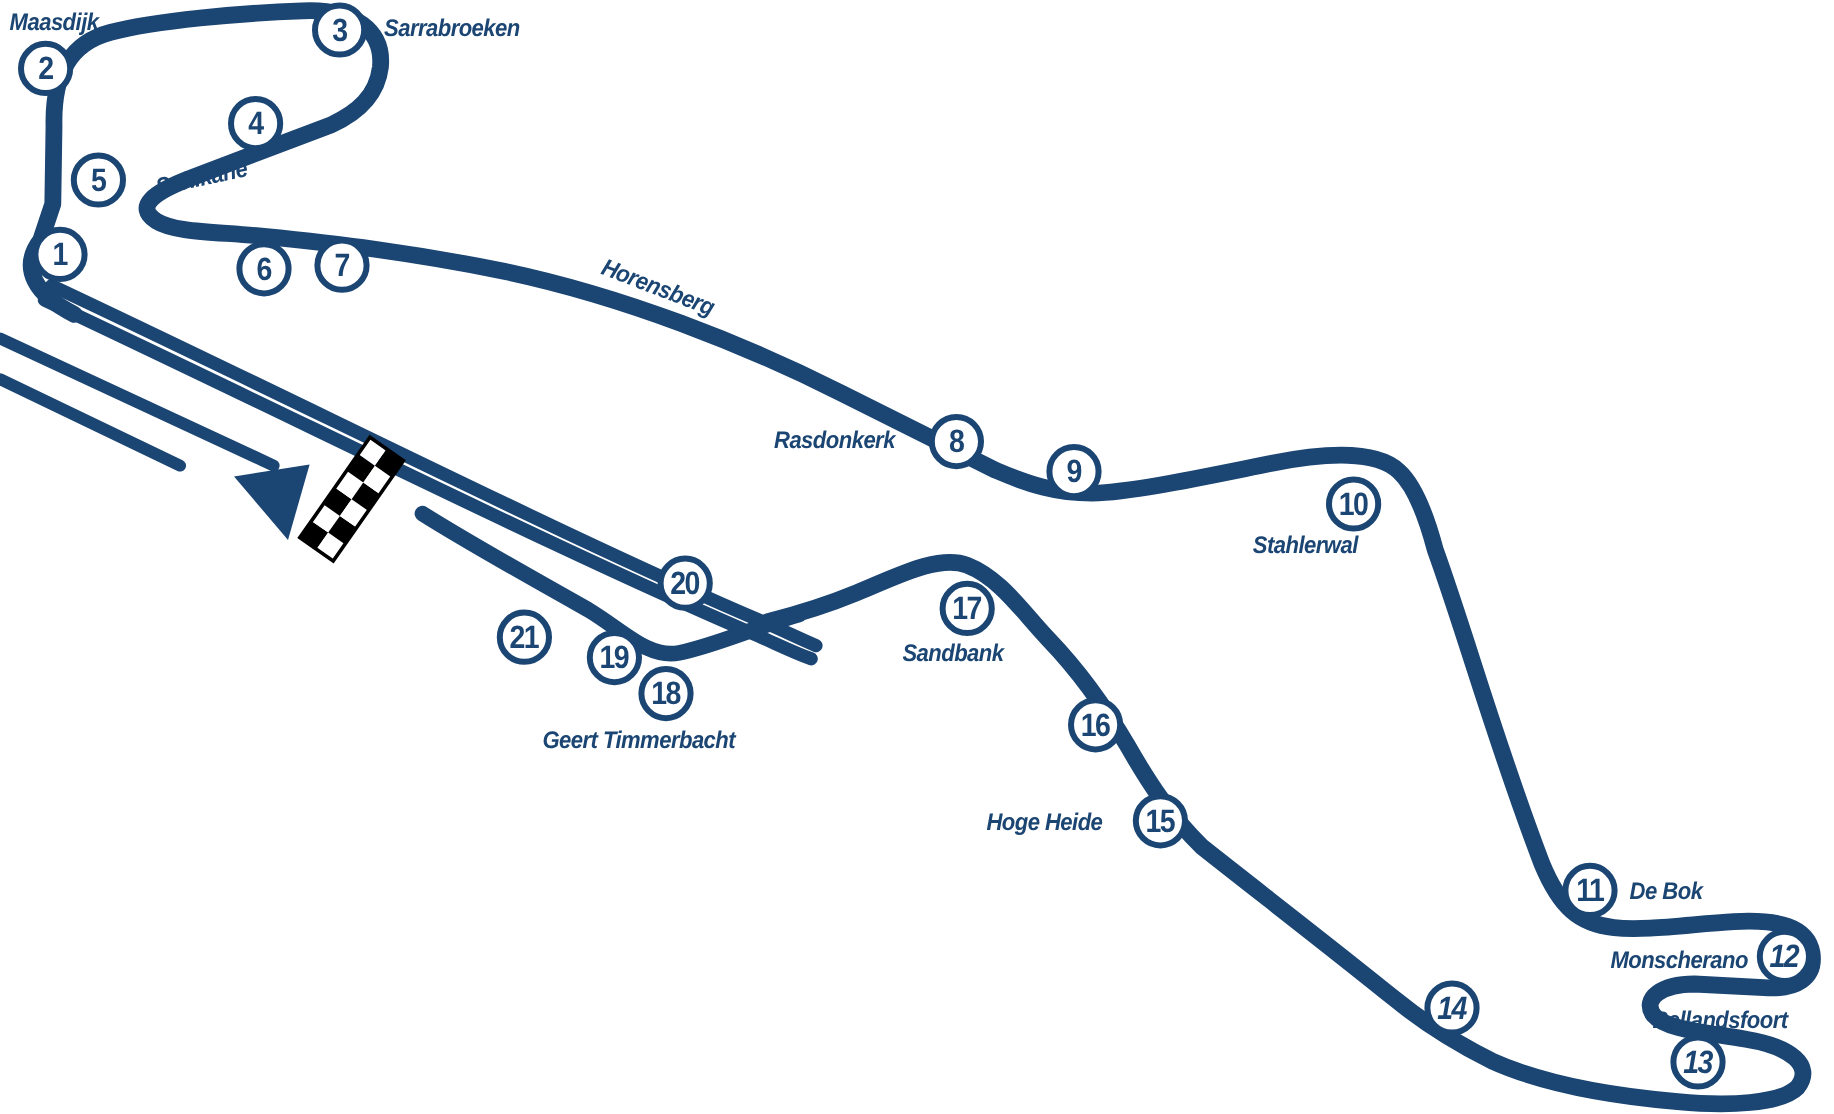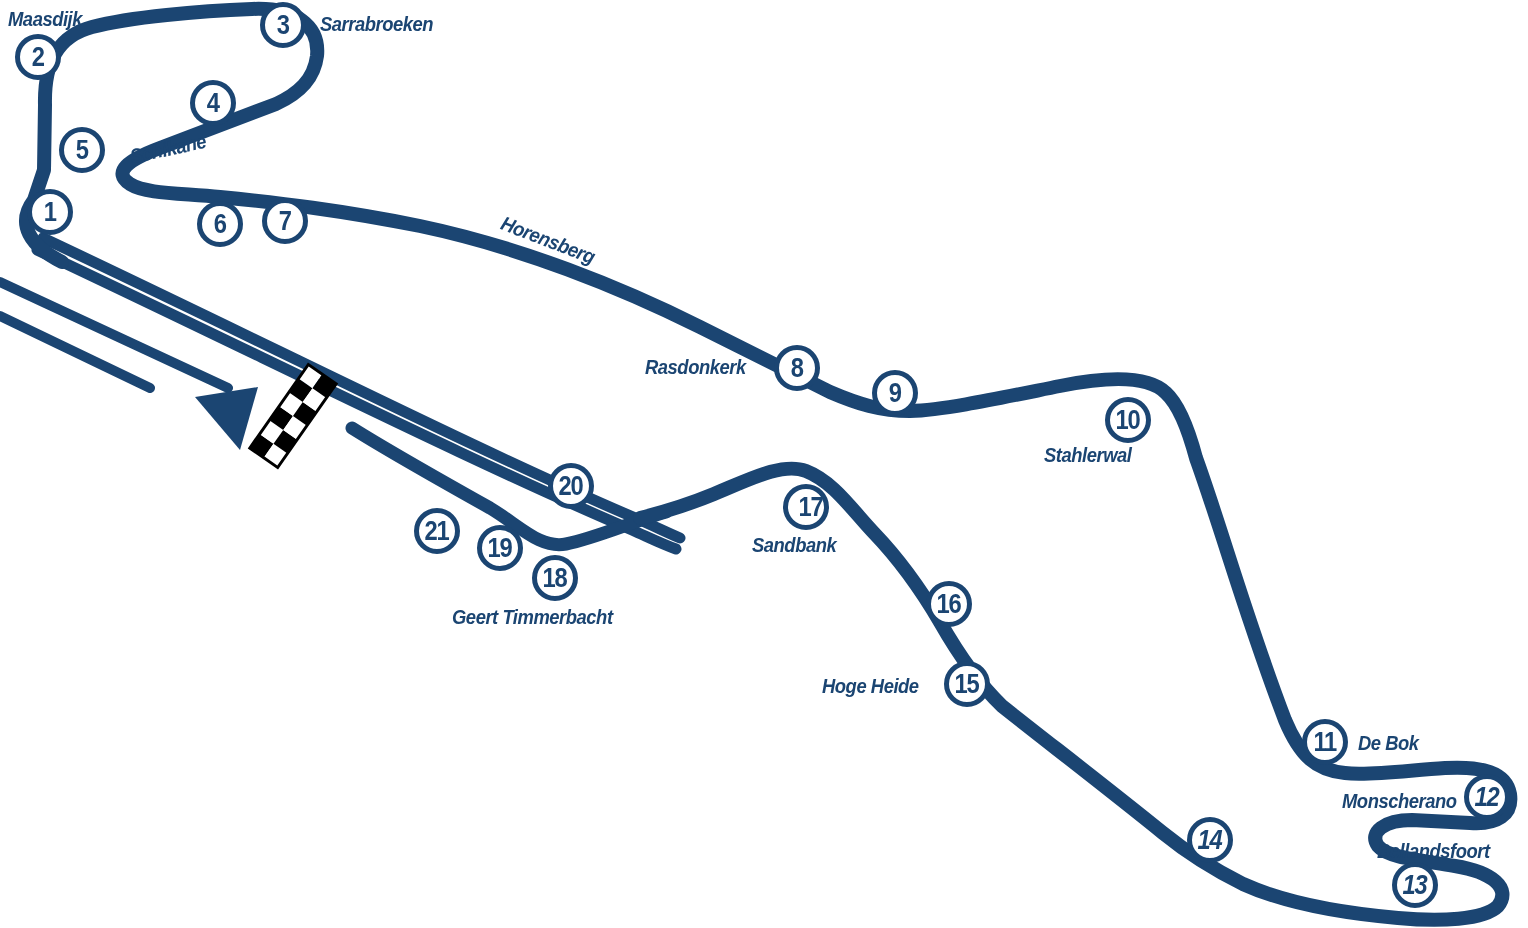--- a/index.html
+++ b/index.html
@@ -99,24 +99,24 @@
       <div class="turn-badge" style="left: 197px; top: 201px;"><span>6</span></div>
       <div class="turn-badge" style="left: 262px; top: 198px;"><span>7</span></div>
       <div class="turn-badge" style="left: 774px; top: 345px;"><span>8</span></div>
       <div class="turn-badge" style="left: 872px; top: 370px;"><span>9</span></div>
       <div class="turn-badge" style="left: 1105px; top: 397px;"><span>10</span></div>
       <div class="turn-badge" style="left: 1302px; top: 719px;"><span>11</span></div>
       <div class="turn-badge" style="left: 1464px; top: 774px; font-style: italic;"><span>12</span></div>
       <div class="turn-badge" style="left: 1392px; top: 862px; font-style: italic;"><span>13</span></div>
       <div class="turn-badge" style="left: 1187px; top: 817px; font-style: italic;"><span>14</span></div>
       <div class="turn-badge" style="left: 944px; top: 661px;"><span>15</span></div>
-      <div class="turn-badge" style="left: 926px; top: 581px;"><span>16</span></div>
-      <div class="turn-badge" style="left: 783px; top: 484px; text-align: right;"><span>17</span></div>
+      <div class="turn-badge" style="left: 890px; top: 581px;"><span>16</span></div>
+      <div class="turn-badge" style="left: 783px; top: 484px;"><span>17</span></div>
       <div class="turn-badge" style="left: 532px; top: 555px;"><span>18</span></div>
-      <div class="turn-badge" style="left: 477px; top: 525px;"><span>19</span></div>
+      <div class="turn-badge" style="left: 489px; top: 525px;"><span>19</span></div>
       <div class="turn-badge" style="left: 548px; top: 463px;"><span>20</span></div>
       <div class="turn-badge" style="left: 414px; top: 508px;"><span>21</span></div>
     </div>
   <div id="labels">
       <div class="corner-label" style="left: 8px; top: 8px; transform: rotate(0deg) scaleX(0.92);">Maasdijk</div>
       <div class="corner-label" style="left: 320px; top: 13px; transform: rotate(0deg) scaleX(0.92);">Sarrabroeken</div>
       <div class="corner-label" style="left: 128px; top: 146px; transform: rotate(-12deg) scaleX(0.92);">Schikane</div>
       <div class="corner-label" style="left: 506px; top: 212px; transform: rotate(21deg) scaleX(0.92);">Horensberg</div>
       <div class="corner-label" style="left: 645px; top: 356px; transform: rotate(0deg) scaleX(0.92);">Rasdonkerk</div>
       <div class="corner-label" style="left: 1044px; top: 444px; transform: rotate(0deg) scaleX(0.92);">Stahlerwal</div>

